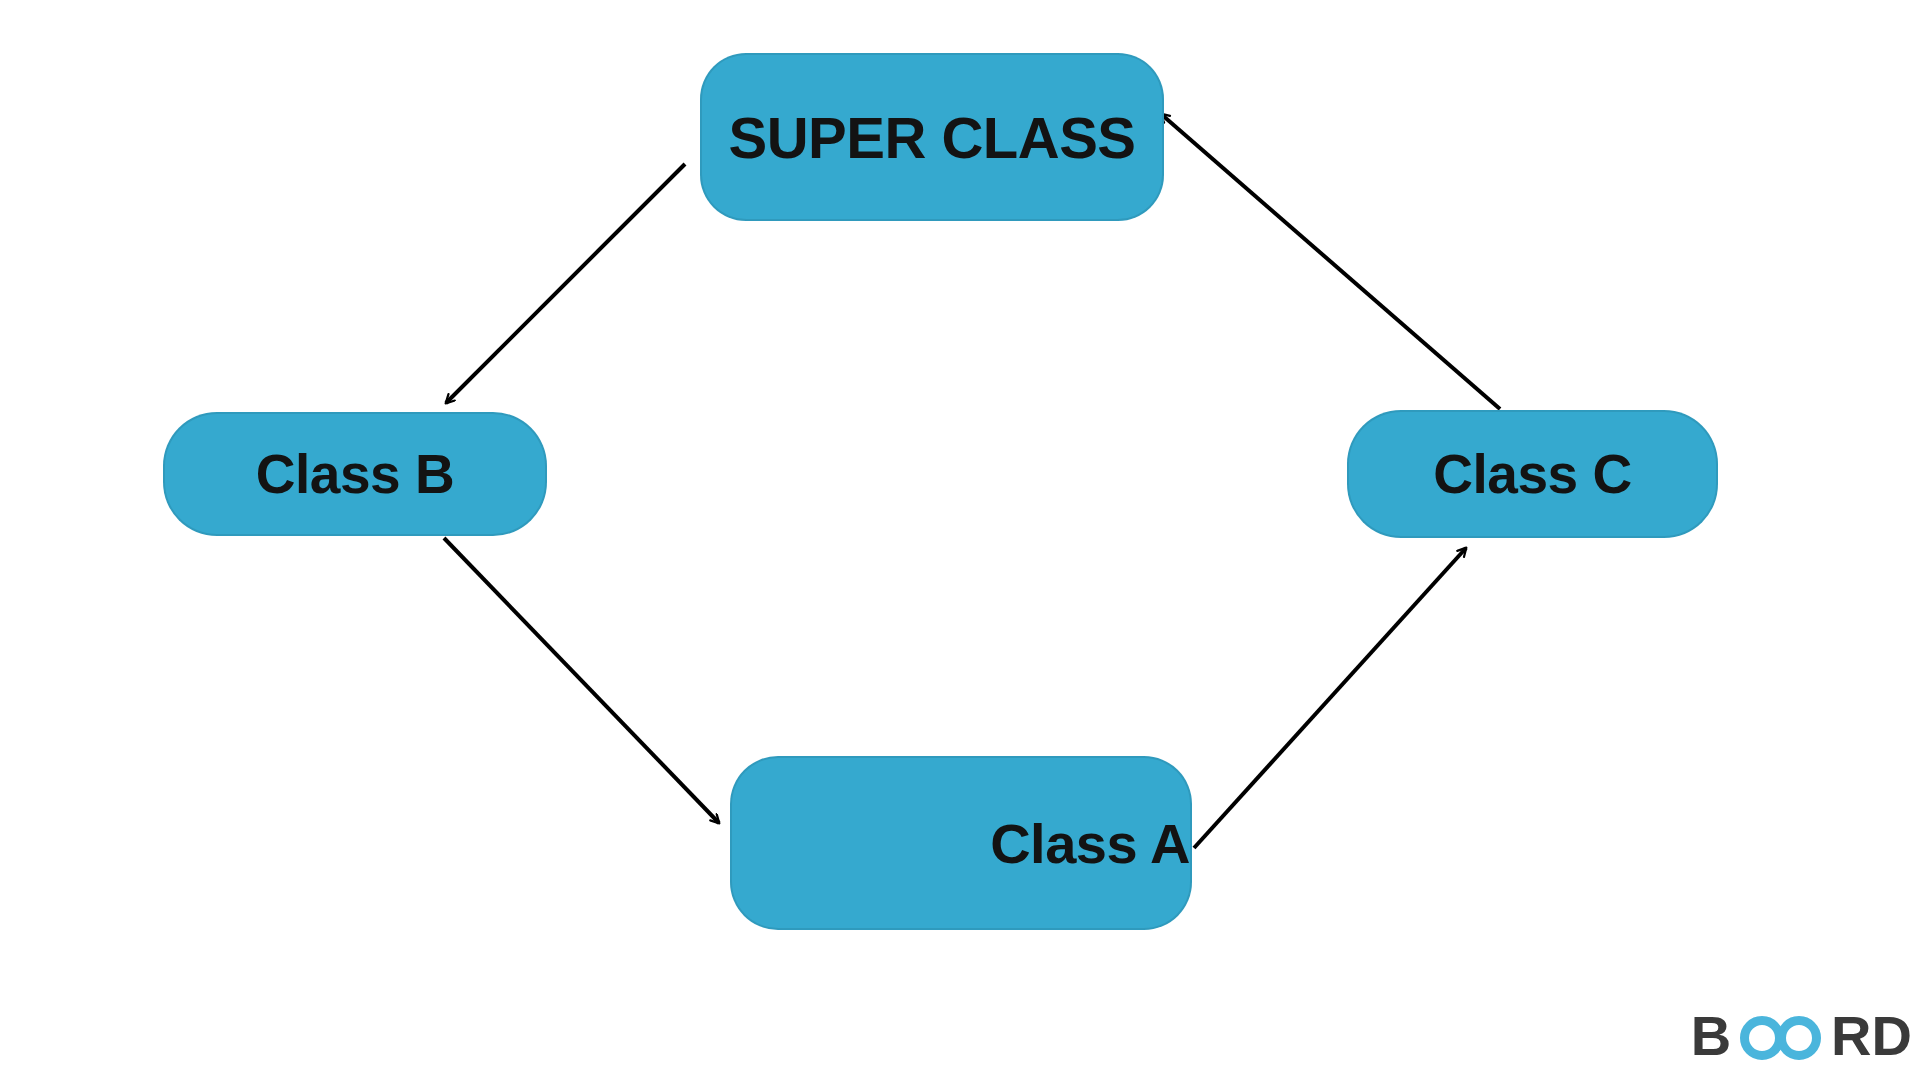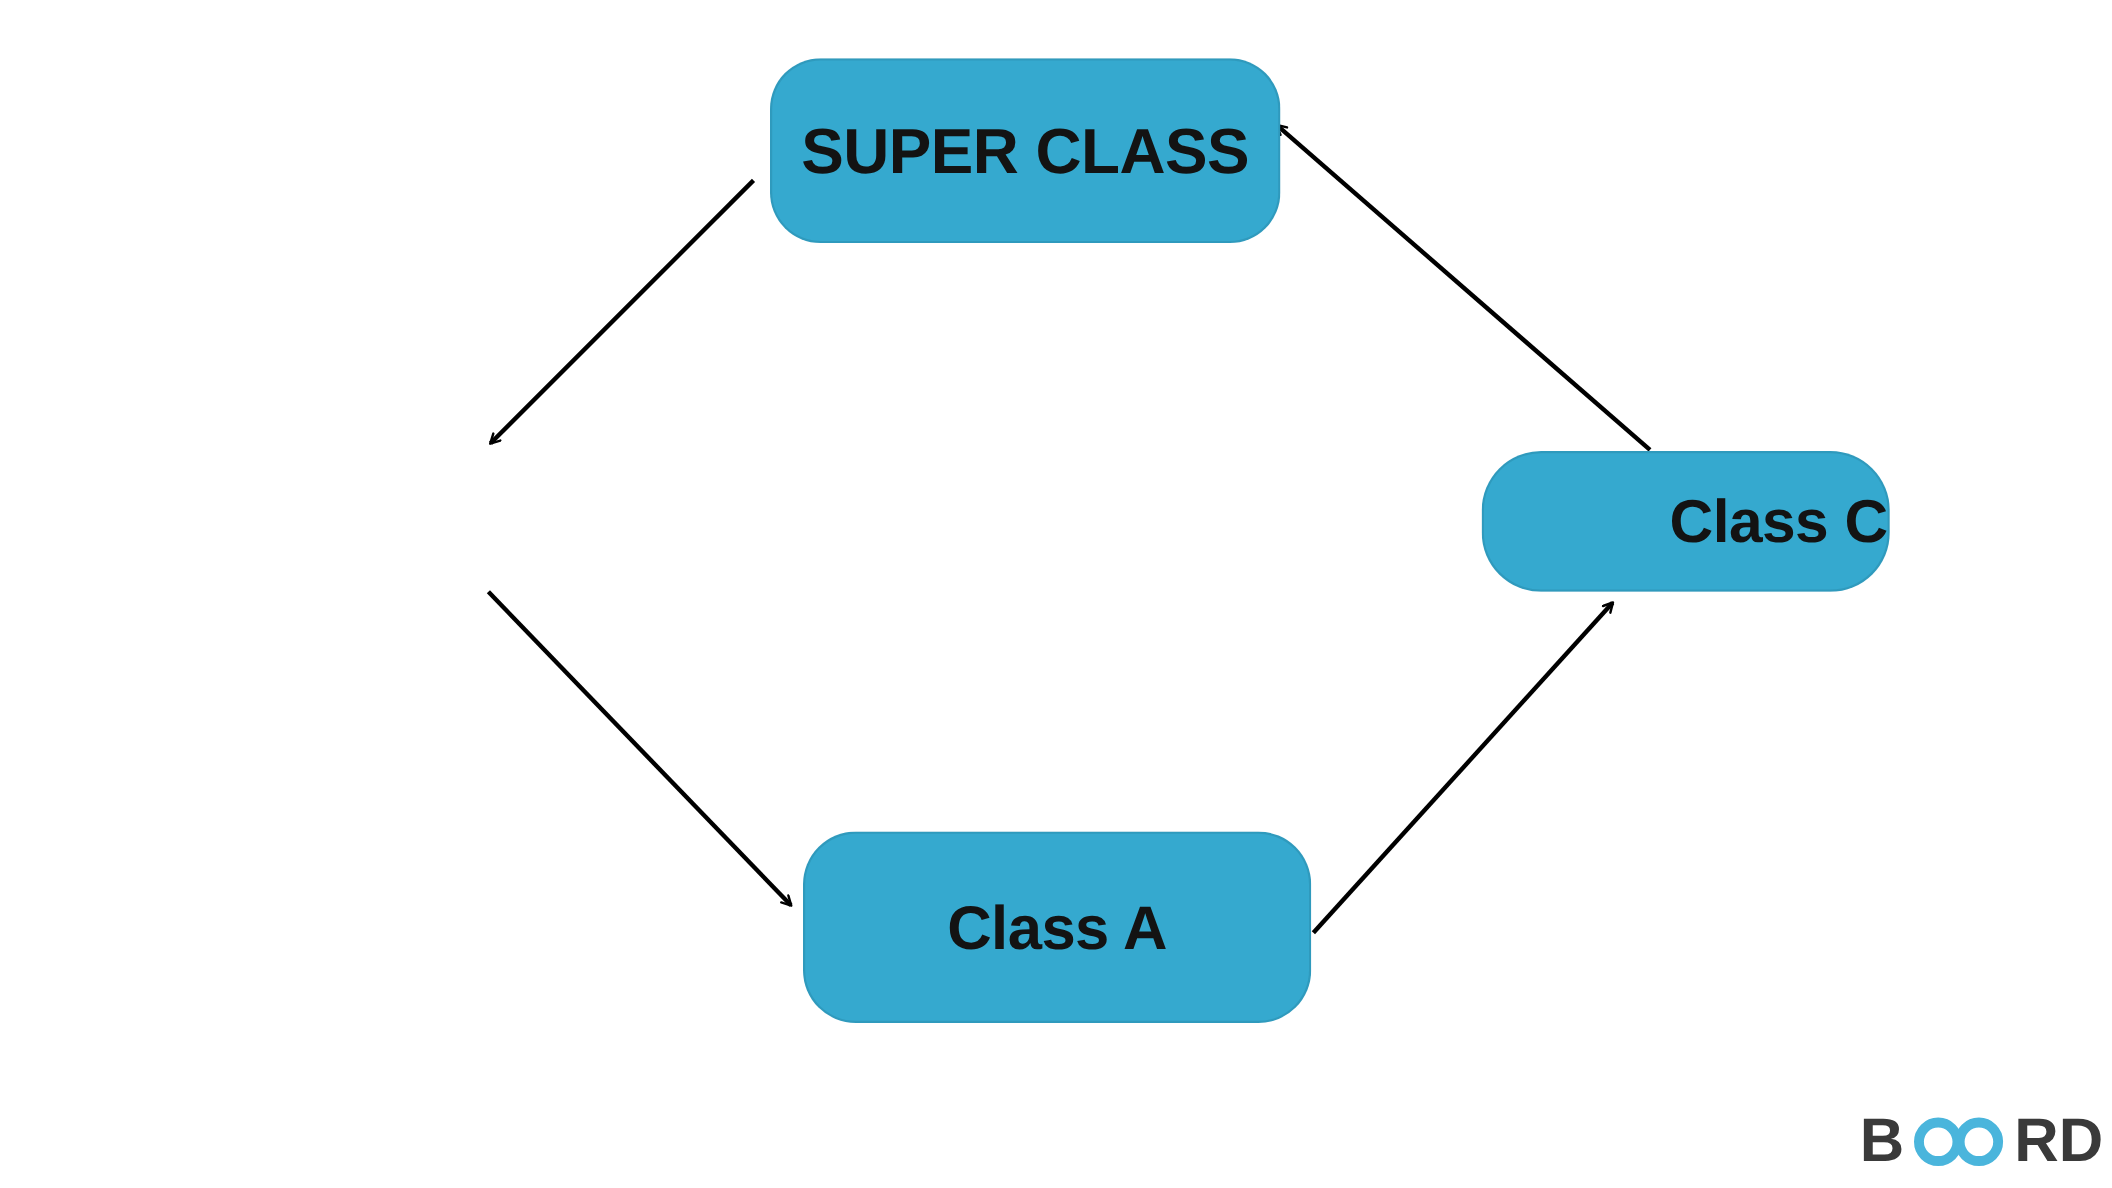--- a/index.html
+++ b/index.html
@@ -23,22 +23,22 @@
     box-sizing: border-box;
     display: flex;
     align-items: center;
     justify-content: center;
     color: #131313;
     font-weight: 700;
     letter-spacing: -0.5px;
   }
   .node-super  { left: 688px;  top: 53px;  width: 464px; height: 168px; border-radius: 46px; font-size: 58px; margin-left: 12px; }
   .node-classb { left: 163px;  top: 412px; width: 384px; height: 124px; border-radius: 54px; font-size: 55px; }
-  .node-classc { left: 1347px; top: 410px; width: 371px; height: 128px; border-radius: 54px; font-size: 55px; justify-content: flex-end; }
-  .node-classa { left: 730px;  top: 756px; width: 462px; height: 174px; border-radius: 48px; font-size: 56px; }
+  .node-classc { left: 1347px; top: 410px; width: 371px; height: 128px; border-radius: 54px; font-size: 55px; }
+  .node-classa { left: 730px;  top: 756px; width: 462px; height: 174px; border-radius: 48px; font-size: 56px; justify-content: flex-end; }
   .logo {
     position: absolute;
     right: 8px;
     bottom: 16px;
     display: flex;
     align-items: center;
     color: #3a3a3a;
     font-weight: 700;
     font-size: 56px;
     letter-spacing: 0px;
@@ -60,20 +60,23 @@
     <line x1="685" y1="164" x2="446" y2="403" stroke="#000000" stroke-width="4" marker-end="url(#arrowhead)"></line>
     <line x1="1500" y1="409" x2="1161" y2="114" stroke="#000000" stroke-width="4" marker-end="url(#arrowhead)"></line>
     <line x1="444" y1="538" x2="719" y2="823" stroke="#000000" stroke-width="4" marker-end="url(#arrowhead)"></line>
     <line x1="1194" y1="848" x2="1466" y2="548" stroke="#000000" stroke-width="4" marker-end="url(#arrowhead)"></line>
   </svg>
 
   <div class="node node-super">
     <span>SUPER CLASS</span>
   </div>
 
+  <div class="node node-classb">
+    <span>Class B</span>
+  </div>
 
   <div class="node node-classc">
     <span>Class C</span>
   </div>
 
   <div class="node node-classa">
     <span>Class A</span>
   </div>
 
   <div class="logo">

